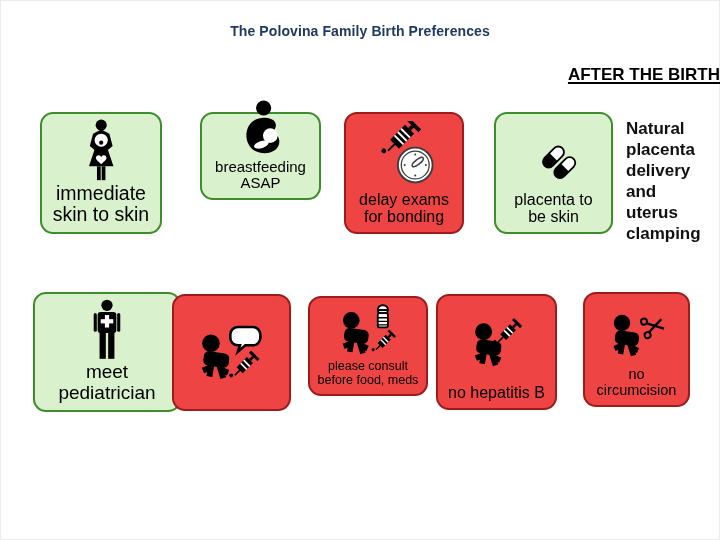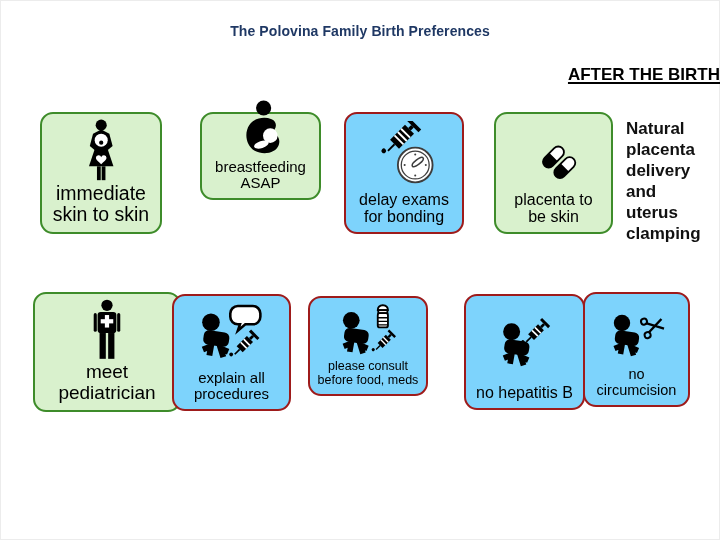--- a/index.html
+++ b/index.html
@@ -15,21 +15,21 @@
   .subtitle{
     position:absolute;top:65px;left:0;right:0;text-align:right;
     font-size:17px;font-weight:bold;color:#000;
     text-decoration:underline;text-decoration-thickness:2px;text-underline-offset:2px;
   }
   .card{
     position:absolute;border-radius:13px;box-sizing:border-box;
     display:flex;flex-direction:column;align-items:center;justify-content:flex-end;
   }
   .card.green{background:#d9f1cd;border:2.2px solid #3e8c2a;}
-  .card.red{background:#7dd3fc;border:2.6px solid #9e1b1b;}
+  .card.red{background:#ef4444;border:2.6px solid #9e1b1b;}
   .icon-area{flex:1;width:100%;display:flex;align-items:center;justify-content:center;padding-top:5px;}
   .label{text-align:center;line-height:1.07;padding-bottom:5px;margin:2px auto;}
   .side-note{position:absolute;left:626px;top:118px;font-size:17px;line-height:21px;color:#111;font-weight:bold;}
   .side-note span{display:block;}
   .date{position:absolute;top:510px;right:20px;font-size:10px;color:#3a3a3a;font-weight:bold;margin-top:36px;}
   svg{display:block;}
 </style>
 </head>
 <body>
 
@@ -155,42 +155,41 @@
 <div class="card red" style="left:172px;top:294px;width:119px;height:117px">
   <div class="icon-area">
     <svg viewBox="0 0 64 54" height="58" style="overflow:visible">
       <use href="#baby" transform="translate(0,7)"></use>
       <path d="M38,1 h14 a7,7 0 0 1 7,7 v3 a7,7 0 0 1 -7,7 h-7 l-7,6 2,-6 h-2 a7,7 0 0 1 -7,-7 v-3 a7,7 0 0 1 7,-7 z" fill="#fff" stroke="#000" stroke-width="2.4"></path>
       <g transform="translate(50,31) rotate(45)">
           <use href="#syr-small"></use>
         </g>
     </svg>
   </div>
-  <div class="label" style="font-size:15px;max-width:100px">explain all procedures</div>
 </div>
 
 <div class="card red" style="left:308px;top:296px;width:120px;height:100px">
   <div class="icon-area">
     <svg viewBox="0 0 62 54" height="55" style="overflow:visible">
       <use href="#baby" transform="translate(2,8)"></use>
       <g stroke="#000" fill="#fff" stroke-width="1.8">
         <path d="M46,2 q5,0.5 5,5 h-10 q0,-4.5 5,-5 z"></path>
         <rect x="41.5" y="7" width="9" height="3"></rect>
         <rect x="41" y="10" width="10" height="14" rx="2"></rect>
       </g>
       <path d="M41,14.5 h10 M41,18 h10 M41,21.5 h10" fill="none" stroke="#000" stroke-width="1.3"></path>
       <g transform="translate(52,33) rotate(45) scale(0.85)">
           <use href="#syr-small"></use>
         </g>
     </svg>
   </div>
   <div class="label" style="font-size:12.5px">please consult before food, meds</div>
 </div>
 
-<div class="card red" style="left:464px;top:294px;width:121px;height:116px">
+<div class="card red" style="left:436px;top:294px;width:121px;height:116px">
   <div class="icon-area">
     <svg viewBox="0 0 58 54" height="56" style="overflow:visible">
       <use href="#baby" transform="translate(4,9)"></use>
       <g transform="translate(46,13) rotate(45)">
           <use href="#syr-small"></use>
         </g>
     </svg>
   </div>
   <div class="label" style="font-size:16px">no hepatitis B</div>
 </div>

